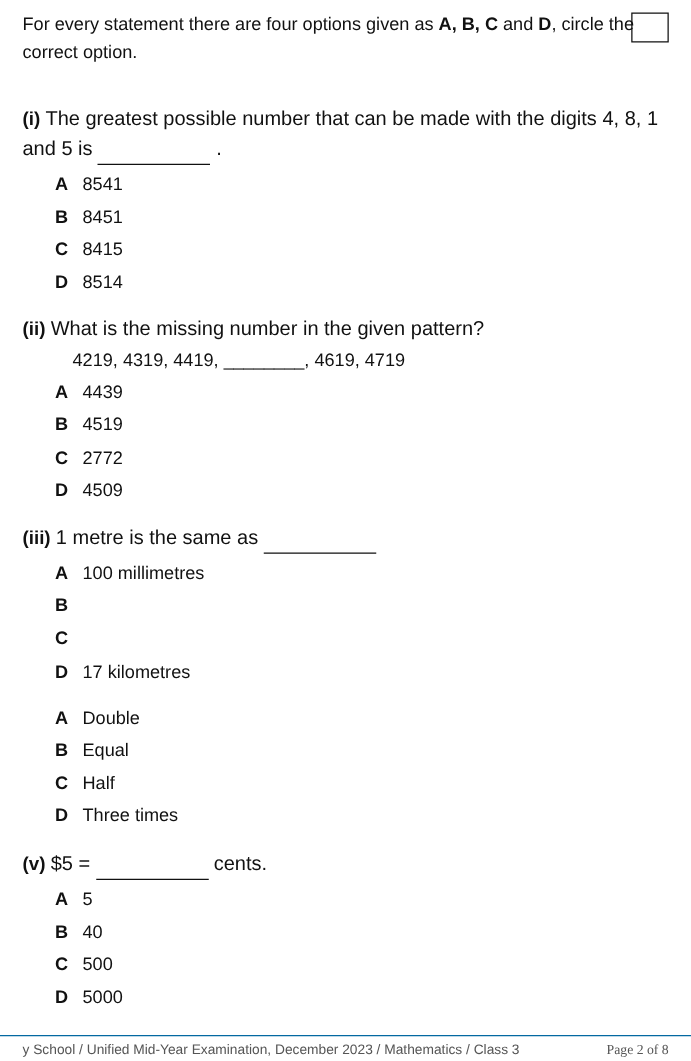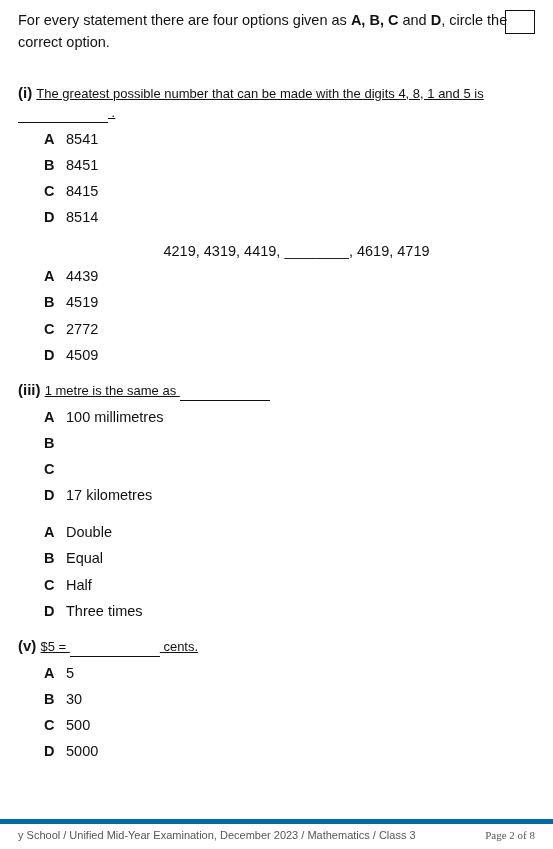--- a/index.html
+++ b/index.html
@@ -24,33 +24,31 @@
       font-weight: bold;
     }
     .question-block {
       margin-bottom: 14px;
     }
     .question-label {
       font-weight: bold;
       font-size: 15px;
     }
     .question-text {
-      font-size: 13px;
+      font-size: 16px;
       line-height: 1.5;
       display: inline;
-      text-decoration: underline;
     }
     .question-row {
       margin-bottom: 5px;
     }
     .pattern-row {
       margin-left: 40px;
       font-size: 14.5px;
       margin-bottom: 6px;
-      text-align: center;
     }
     .options {
       margin-left: 26px;
       margin-top: 4px;
     }
     .option {
       display: flex;
       align-items: baseline;
       margin-bottom: 3px;
       font-size: 14.5px;
@@ -73,21 +71,21 @@
     .footer {
       position: absolute;
       bottom: 8px;
       left: 0;
       right: 0;
       padding: 0 18px;
       display: flex;
       justify-content: space-between;
       font-size: 11px;
       color: #555;
-      border-top: 5px solid #0369a1;
+      border-top: 1px solid #0369a1;
       padding-top: 5px;
       align-items: flex-end;
     }
     .page-num {
       font-size: 11px;
       font-family: Liberation Serif, serif;
     }
     .top-corner {
       position: absolute;
       top: 10px;
@@ -127,20 +125,24 @@
         <span>8415</span>
       </div>
       <div class="option">
         <span class="option-letter">D</span>
         <span>8514</span>
       </div>
     </div>
   </div>
 
   <div class="question-block">
+    <div class="question-row">
+      <span class="question-label">(ii)</span>
+      <span class="question-text"> What is the missing number in the given pattern?</span>
+    </div>
     <div class="pattern-row">4219, 4319, 4419, ________, 4619, 4719</div>
     <div class="options">
       <div class="option">
         <span class="option-letter">A</span>
         <span>4439</span>
       </div>
       <div class="option">
         <span class="option-letter">B</span>
         <span>4519</span>
       </div>
@@ -204,21 +206,21 @@
       <span class="question-label">(v)</span>
       <span class="question-text"> $5 = <span class="blank"></span> cents.</span>
     </div>
     <div class="options">
       <div class="option">
         <span class="option-letter">A</span>
         <span>5</span>
       </div>
       <div class="option">
         <span class="option-letter">B</span>
-        <span>30</span>
+        <span>40</span>
       </div>
       <div class="option">
         <span class="option-letter">C</span>
         <span>500</span>
       </div>
       <div class="option">
         <span class="option-letter">D</span>
         <span>5000</span>
       </div>
     </div>

